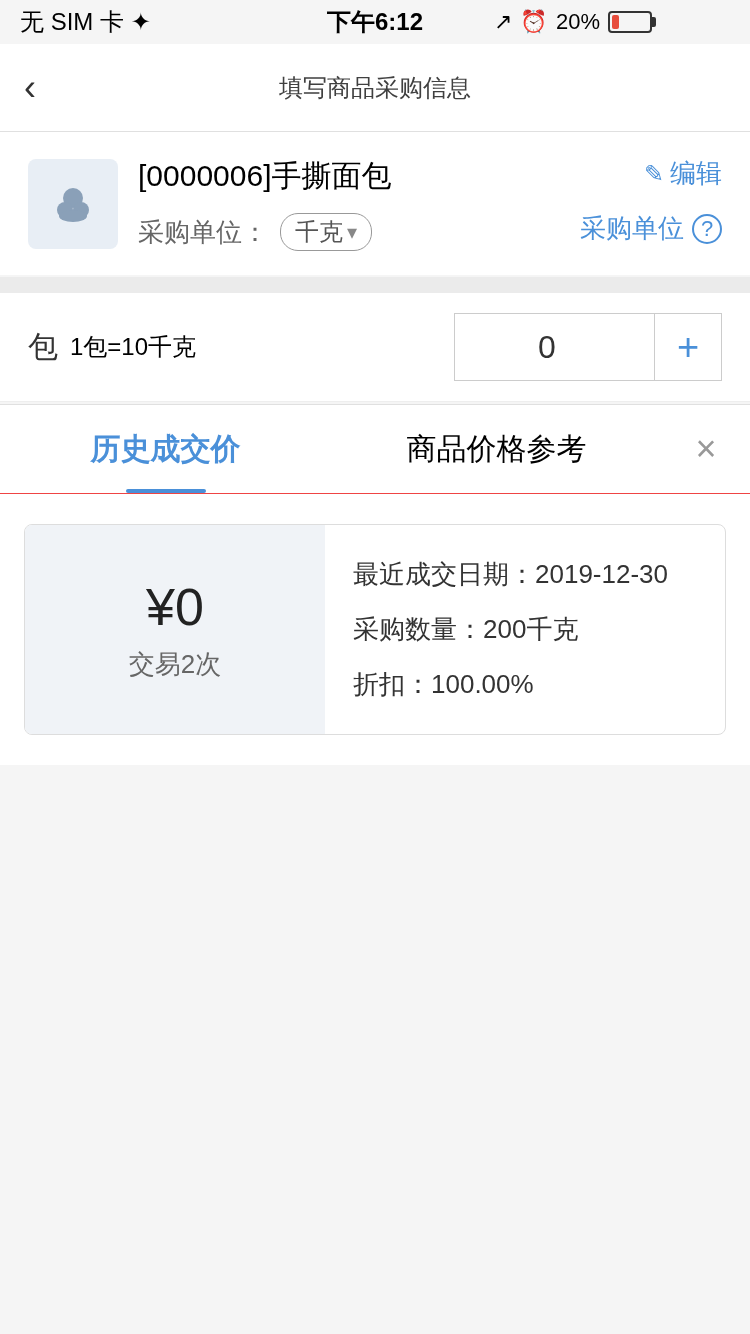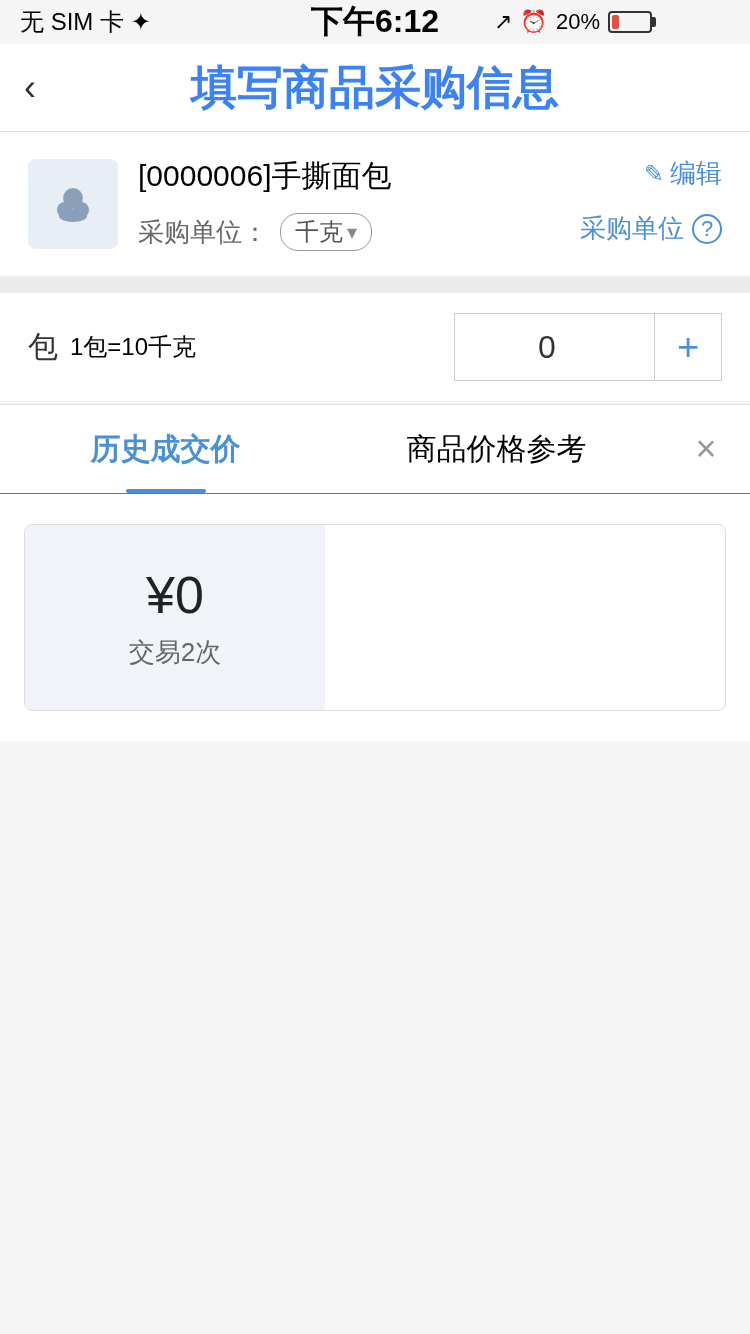--- a/index.html
+++ b/index.html
@@ -24,21 +24,21 @@
       font-size: 26px;
       font-weight: 500;
     }
     .status-left {
       display: flex;
       align-items: center;
       gap: 10px;
       font-size: 24px;
     }
     .status-center {
-      font-size: 32px;
+      font-size: 24px;
       font-weight: 600;
       position: absolute;
       left: 50%;
       transform: translateX(-50%);
     }
     .status-right {
       display: flex;
       align-items: center;
       gap: 8px;
       font-size: 22px;
@@ -83,23 +83,23 @@
       border-bottom: 1px solid #e0e0e0;
     }
     .nav-back {
       position: absolute;
       left: 24px;
       font-size: 36px;
       color: #333;
       cursor: pointer;
     }
     .nav-title {
-      font-size: 46px;
-      font-weight: 700;
-      color: #3b82f6;
+      font-size: 24px;
+      font-weight: 400;
+      color: #404040;
     }
 
     
     .product-card {
       width: 750px;
       background: #fff;
       padding: 24px 28px;
       margin-bottom: 2px;
     }
     .product-header {
@@ -453,18 +453,29 @@
     </div>
 
     <div class="history-content">
       <div class="price-card">
 
         <div class="price-card-left">
           <div class="price-amount">¥0</div>
           <div class="price-trades">交易2次</div>
         </div>
 
+        <div class="price-card-right">
+          <div class="price-detail-row">
+            <span>最近成交日期：</span><span>2019-12-30</span>
+          </div>
+          <div class="price-detail-row">
+            <span>采购数量：</span><span>200千克</span>
+          </div>
+          <div class="price-detail-row">
+            <span>折扣：</span><span>100.00%</span>
+          </div>
+        </div>
       </div>
     </div>
 
   </div>
 
 </div>
 
 </body></html>

